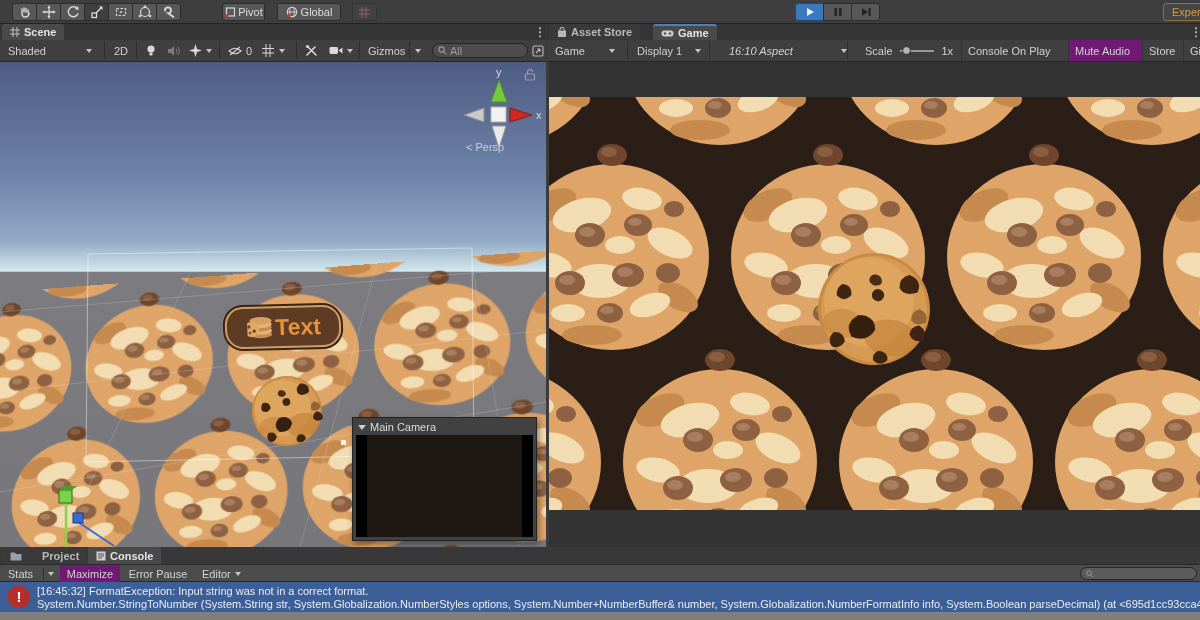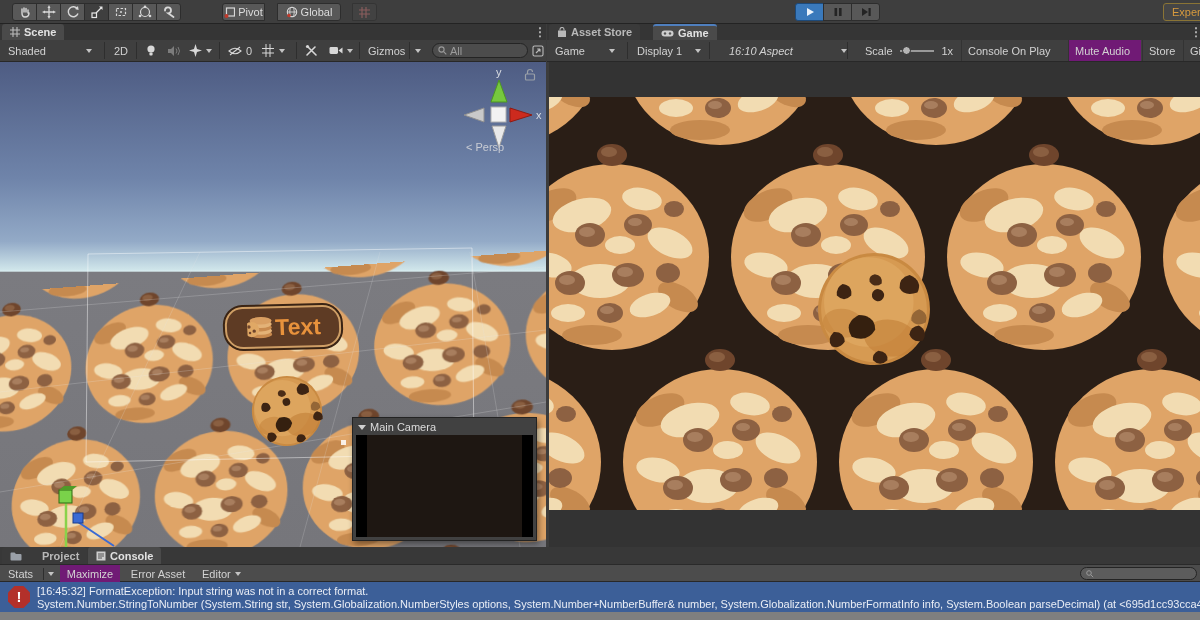--- a/index.html
+++ b/index.html
@@ -575,21 +575,21 @@
       <span>Stats</span>
     </div>
     <div class="vsep" style="left:43px;top:3px;height:12px;"></div>
     <div class="flat" style="left:44px;width:14px;justify-content:center;">
       <span class="caret"></span>
     </div>
     <div class="flat active" style="left:60px;width:60px;justify-content:center;">
       <span>Maximize</span>
     </div>
     <div class="flat" style="left:122px;width:72px;justify-content:center;">
-      <span>Error Asset</span>
+      <span>Error Pause</span>
     </div>
     <div class="flat" style="left:196px;width:54px;">
       <span>Editor</span>
       <span class="caret"></span>
     </div>
     <div id="console-search" class="pill">
       <span class="icon">
         <svg width="8" height="8">
             <circle cx="3" cy="3" r="2.3" fill="none" stroke="#999" stroke-width="1"></circle>
             <path d="M4.8 4.8 L7.2 7.2" stroke="#999" stroke-width="1"></path>

